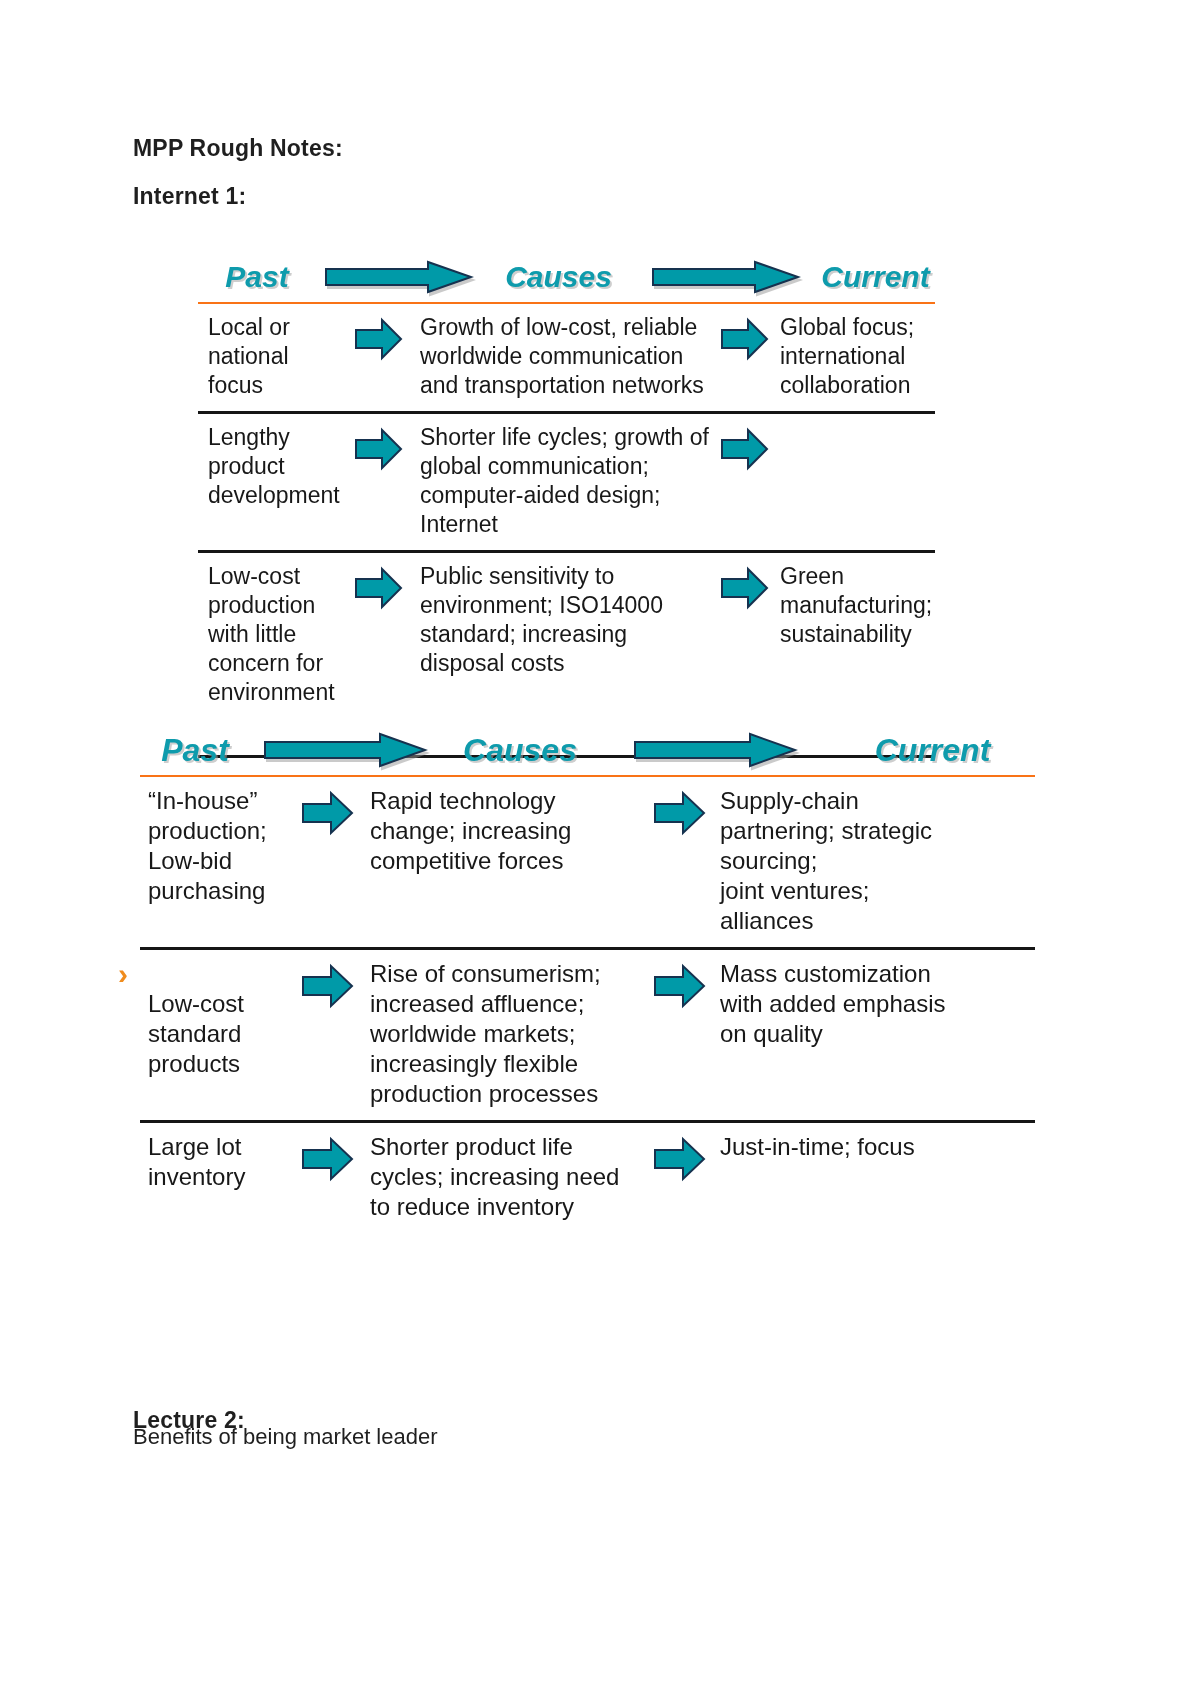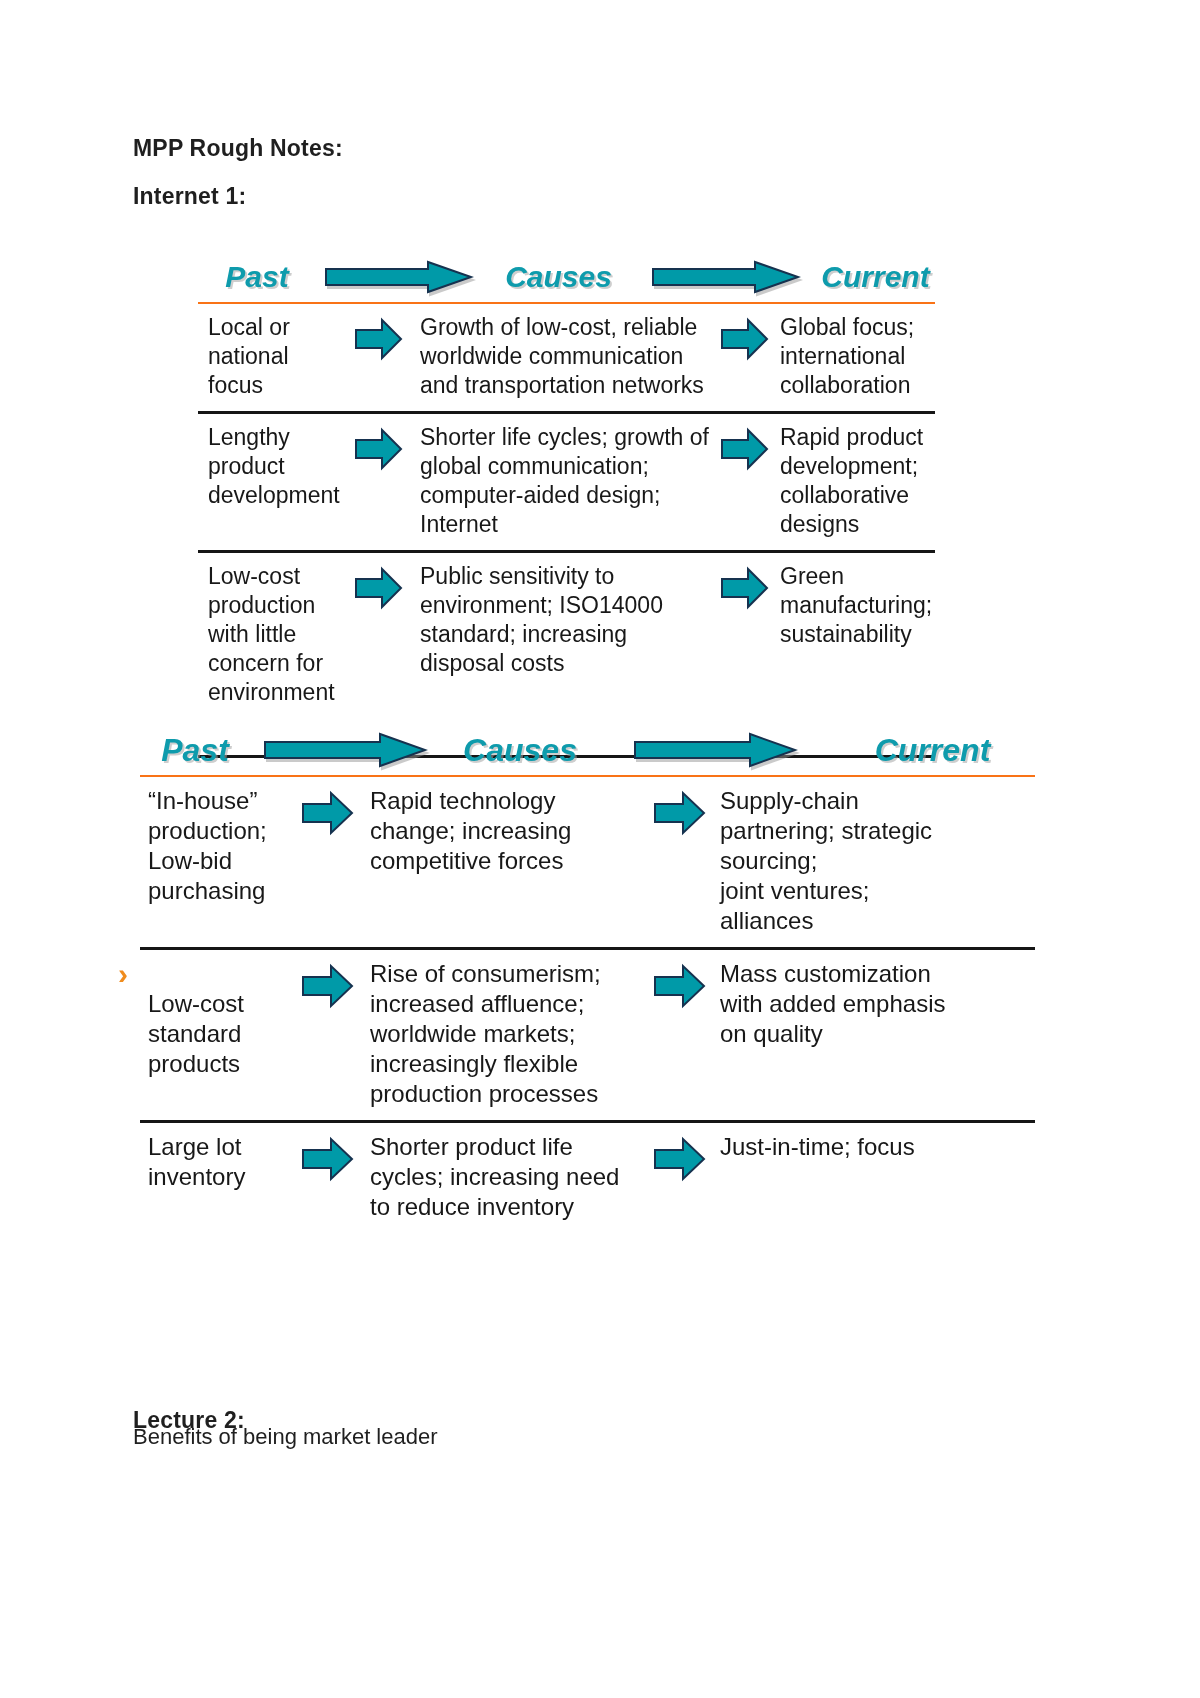--- a/index.html
+++ b/index.html
@@ -123,24 +123,20 @@
       </div>
       <div class="cell causes">Shorter life cycles; growth of
 global communication;
 computer-aided design;
 Internet</div>
       <div class="arrow-wrap">
         <svg class="block-arrow" width="50" height="46" viewBox="0 0 50 46">
             <polygon points="2,14 28,14 28,4 47,23 28,42 28,32 2,32"></polygon>
           </svg>
       </div>
-      <div class="cell current">Rapid product
-development;
-collaborative
-designs</div>
     </div>
 
     <div class="trow pad-tall">
       <div class="cell past">Low-cost
 production
 with little
 concern for
 environment</div>
       <div class="arrow-wrap">
         <svg class="block-arrow" width="50" height="46" viewBox="0 0 50 46">

